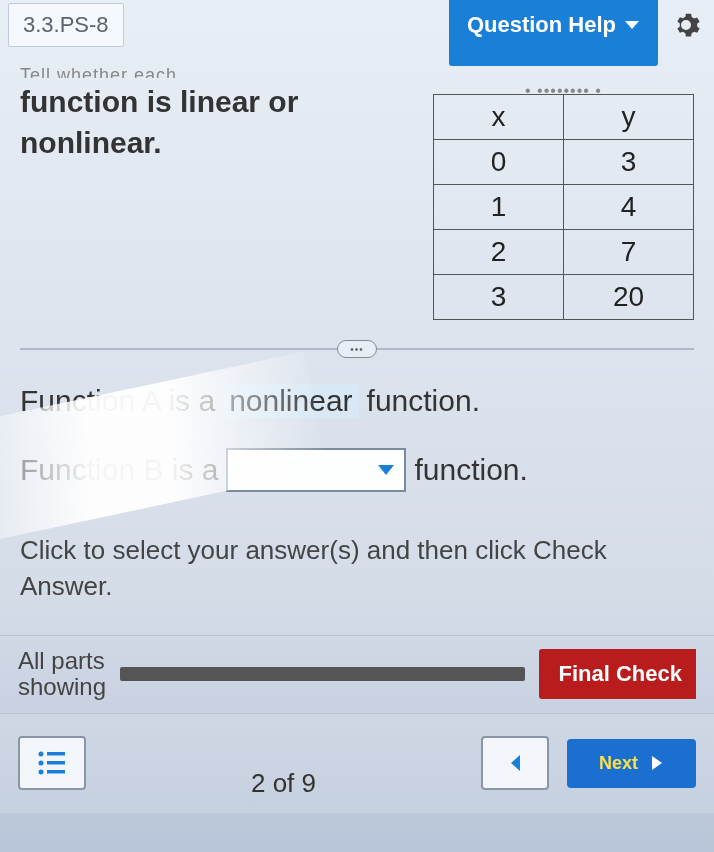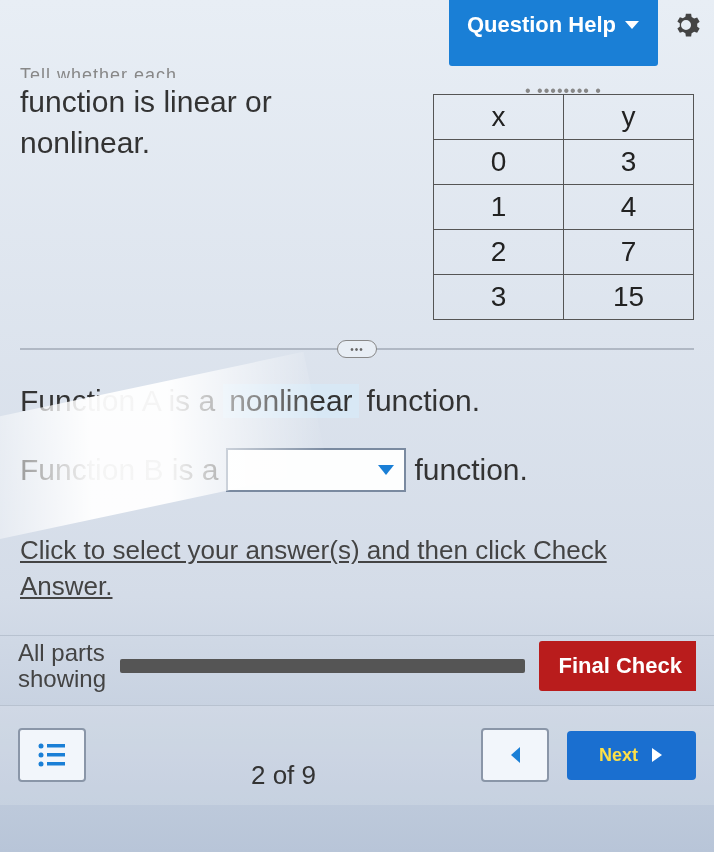--- a/index.html
+++ b/index.html
@@ -67,20 +67,21 @@
   .prompt-row {
     display: flex;
     gap: 30px;
     align-items: flex-start;
   }
   .prompt-text {
     font-size: 30px;
     color: #333;
     flex: 1;
     line-height: 1.35;
+    font-weight: bold;
   }
   .data-table {
     border-collapse: collapse;
     font-size: 28px;
     color: #222;
     margin-top: -10px;
   }
   .data-table th, .data-table td {
     border: 1px solid #555;
     padding: 6px 0;
@@ -147,26 +148,25 @@
     height: 120px;
     background: linear-gradient(100deg, rgba(255,255,255,0) 0%, rgba(255,255,255,0.95) 40%, rgba(255,255,255,0.95) 60%, rgba(255,255,255,0) 100%);
     transform: rotate(-12deg);
     pointer-events: none;
   }
   .instruction {
     font-size: 26px;
     color: #444;
     margin-top: 40px;
     line-height: 1.4;
-    text-decoration: underline;
   }
   .footer1 {
     display: flex;
     align-items: center;
-    padding: 4px 18px 12px 18px;
+    padding: 12px 18px 12px 18px;
     gap: 14px;
     border-top: 1px solid #b8c2d0;
     margin-top: 20px;
   }
   .parts-text {
     font-size: 24px;
     color: #444;
     line-height: 1.1;
   }
   .progress-bar {
@@ -235,20 +235,21 @@
     align-items: center;
     gap: 12px;
     cursor: pointer;
   }
   .next-btn svg { width: 14px; height: 16px; }
 </style>
 </head>
 <body>
 
 <div class="topbar">
+  <div class="question-id">3.3.PS-8</div>
   <div class="topbar-spacer"></div>
   <button class="help-btn">
     <span>Question Help</span>
     <svg viewBox="0 0 16 12">
         <path d="M1 2 L8 10 L15 2 Z" fill="#fff"></path>
       </svg>
   </button>
   <div class="gear-btn">
     <svg viewBox="0 0 24 24">
         <path fill="#444" d="M12 8a4 4 0 100 8 4 4 0 000-8zm9 4a7 7 0 01-.1 1.2l2 1.6-2 3.4-2.4-.8a7 7 0 01-2 1.2l-.4 2.5H11.9l-.4-2.5a7 7 0 01-2-1.2l-2.4.8-2-3.4 2-1.6A7 7 0 017 12a7 7 0 01.1-1.2l-2-1.6 2-3.4 2.4.8a7 7 0 012-1.2L11.9 3h4.2l.4 2.5a7 7 0 012 1.2l2.4-.8 2 3.4-2 1.6A7 7 0 0121 12z"></path>
@@ -277,21 +278,21 @@
           <tr>
             <td>1</td>
             <td>4</td>
           </tr>
           <tr>
             <td>2</td>
             <td>7</td>
           </tr>
           <tr>
             <td>3</td>
-            <td>15</td>
+            <td>20</td>
           </tr>
         </tbody>
       </table>
     </div>
   </div>
 
   <div class="divider-wrap">
     <div class="divider-handle">•••</div>
   </div>
 

